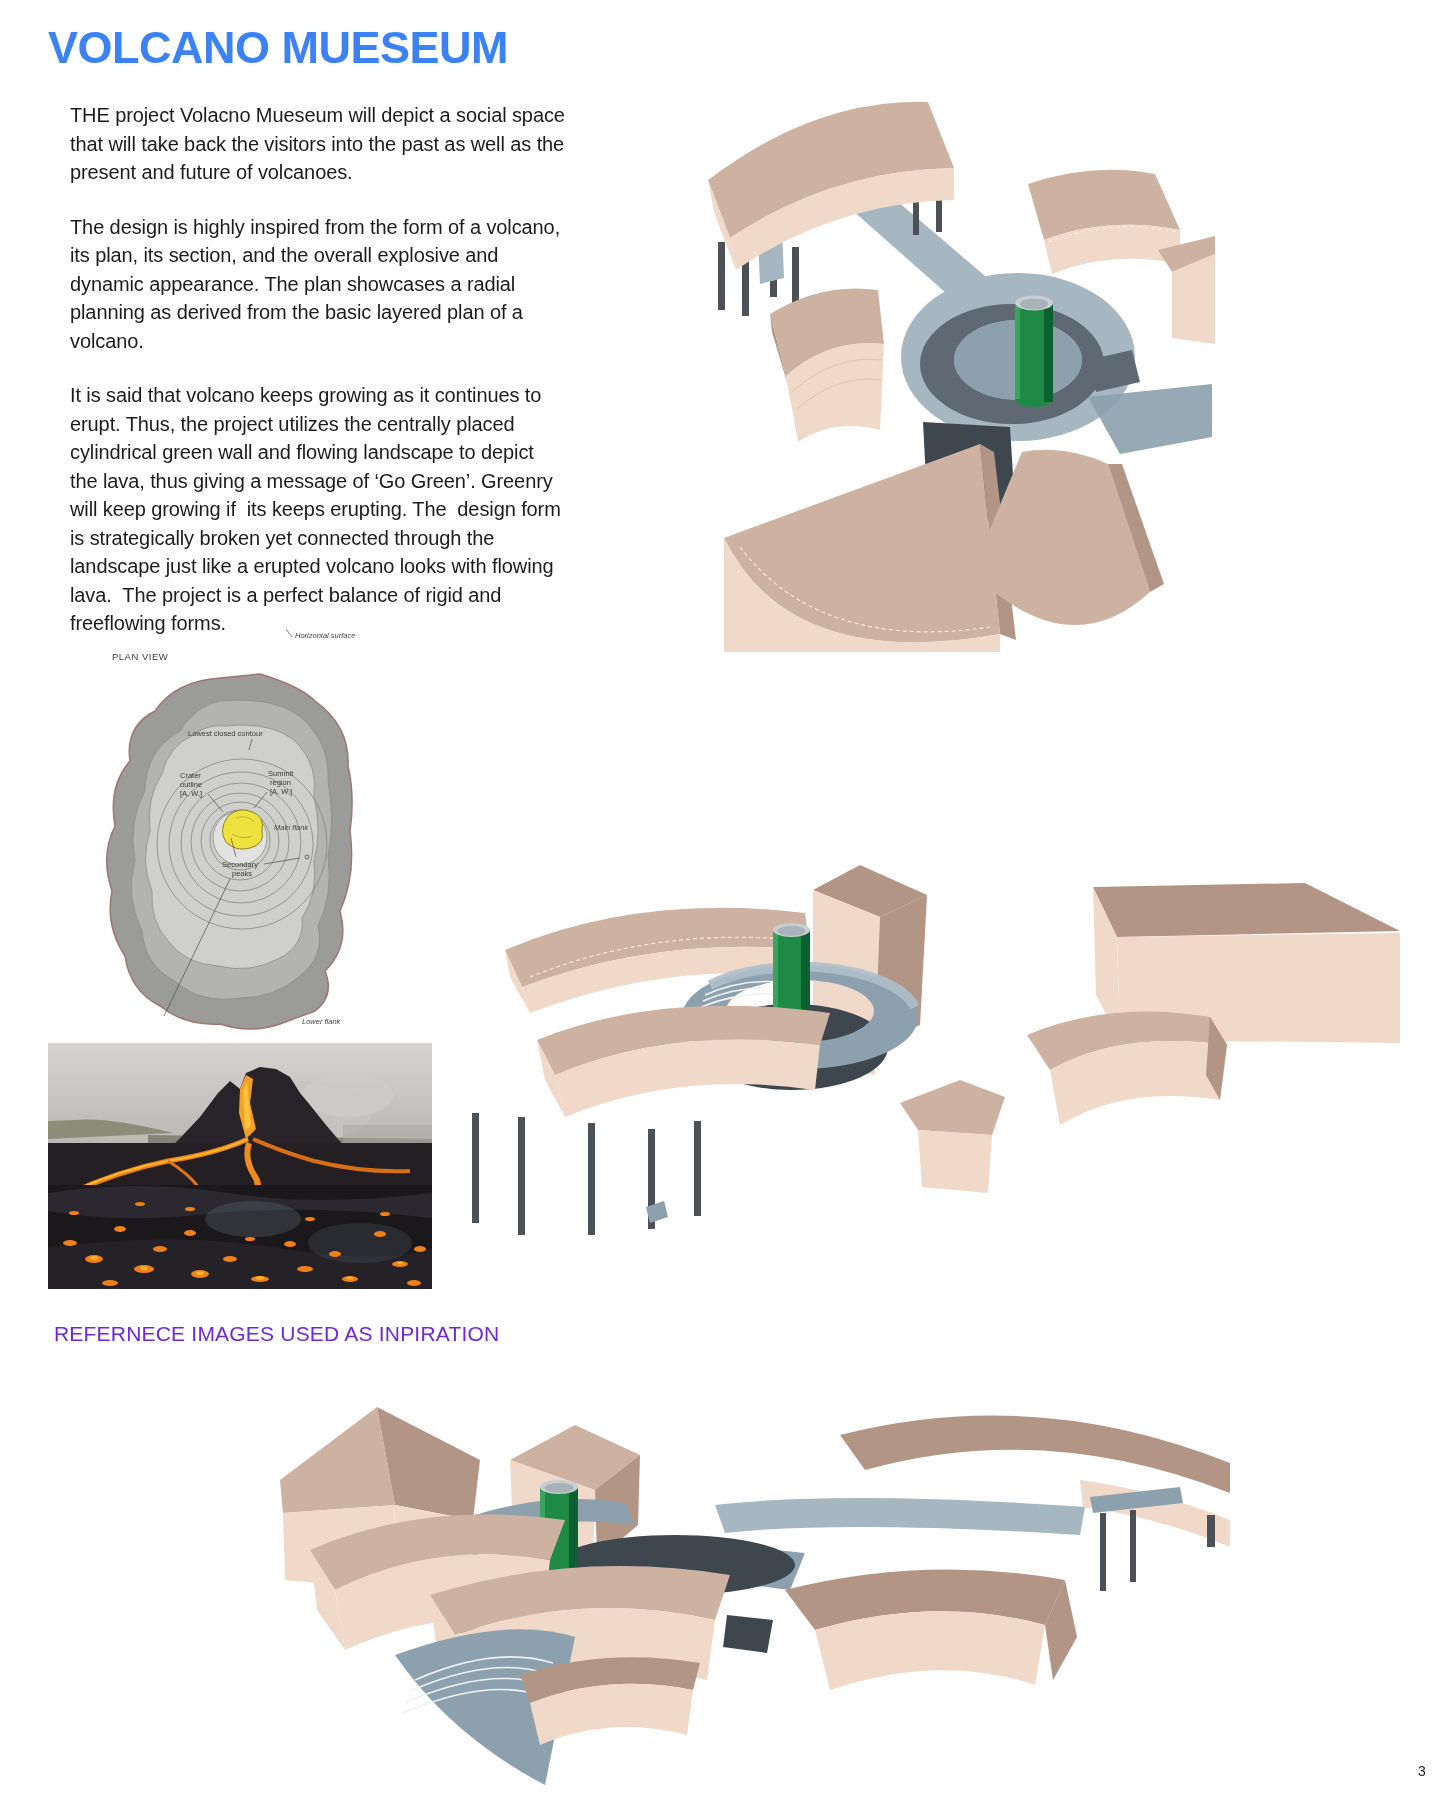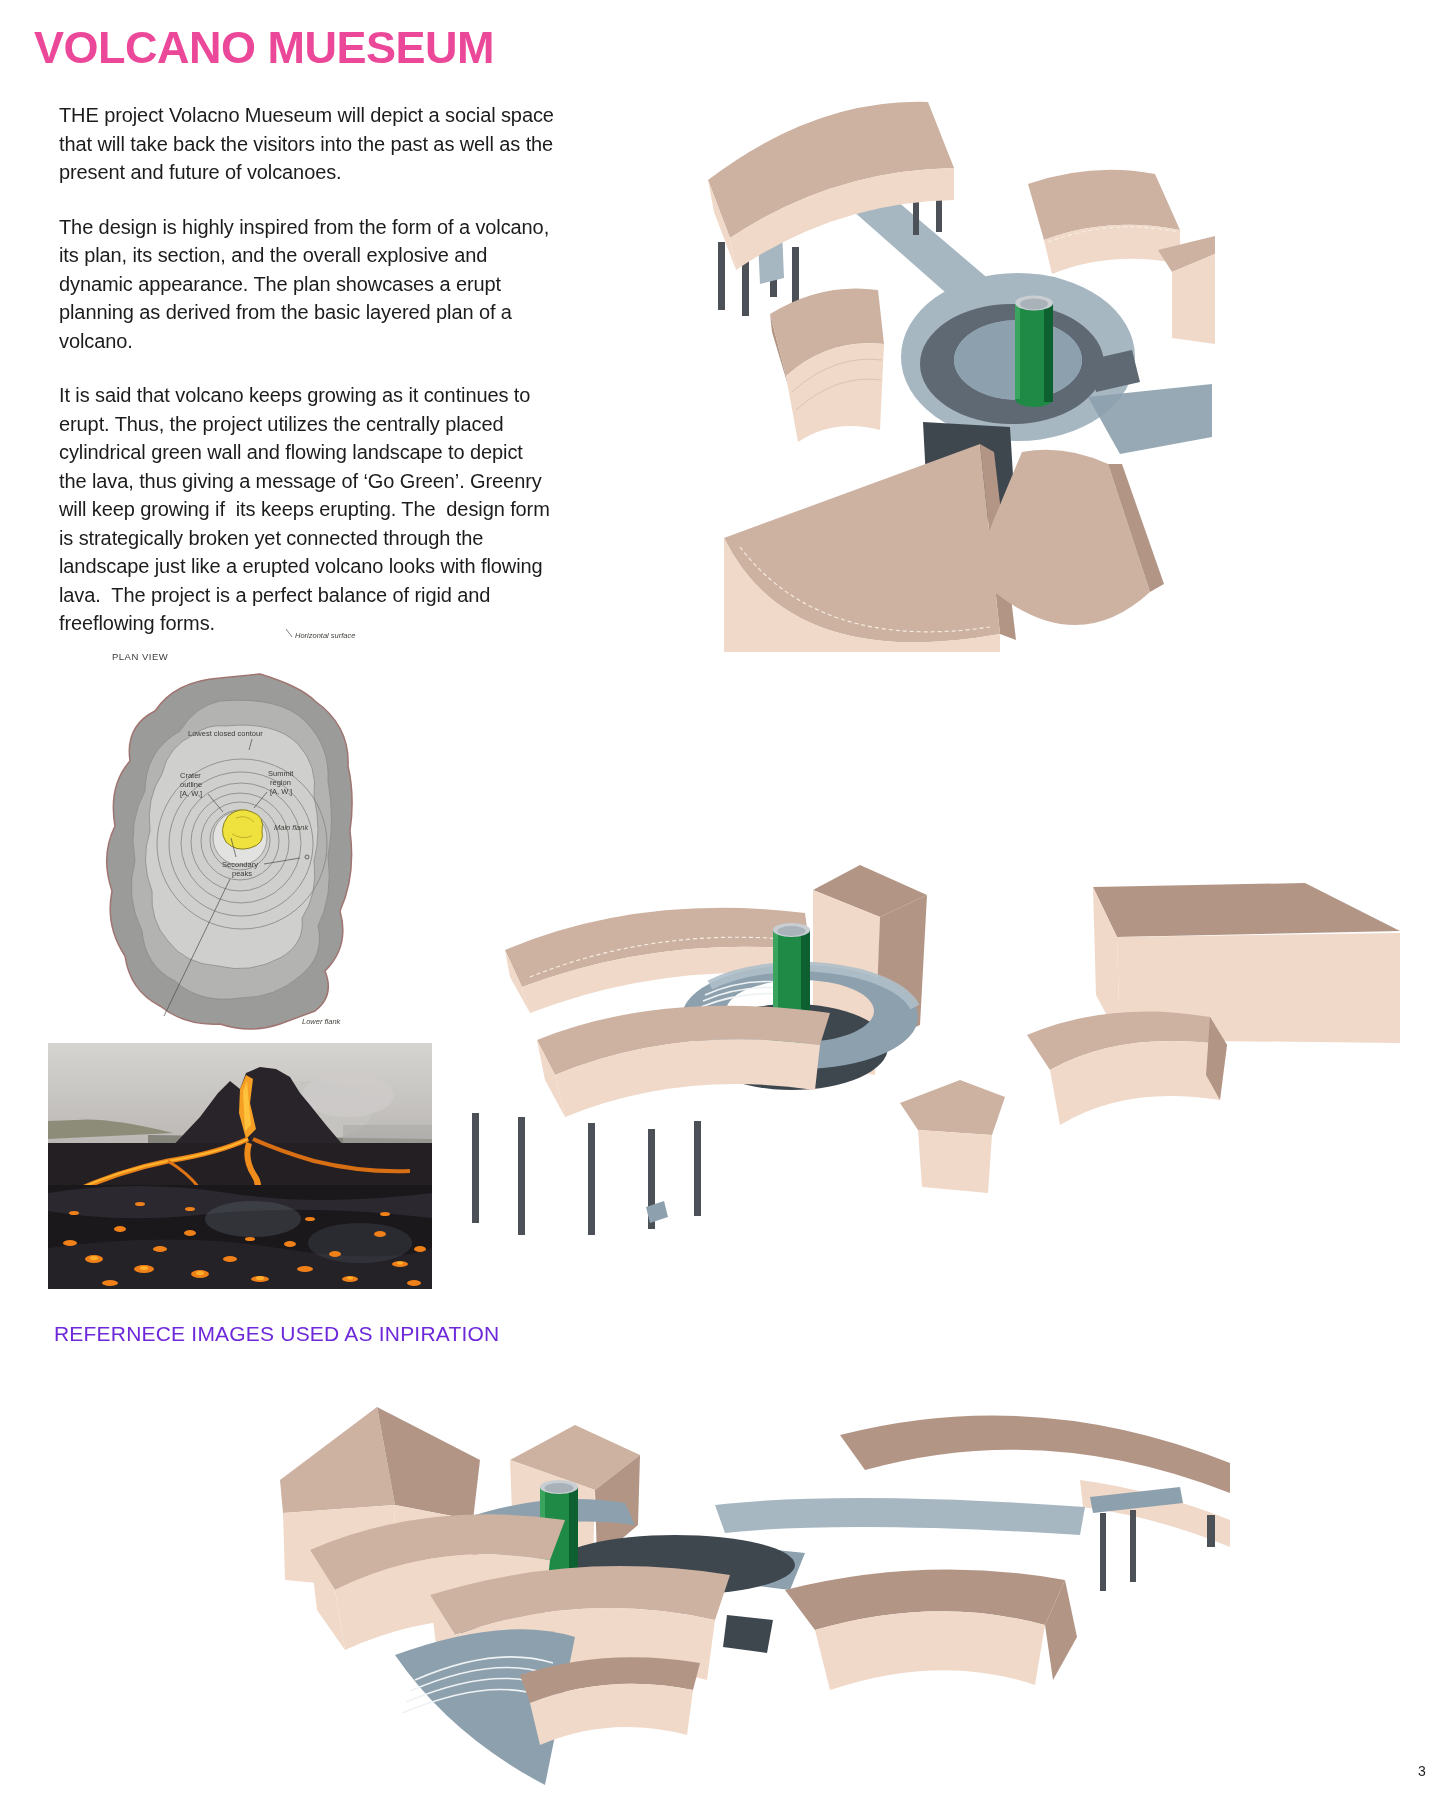--- a/index.html
+++ b/index.html
@@ -1,20 +1,20 @@
 <!DOCTYPE html>
 <html style="--block-top: #cdb1a1; --block-front: #f0d9c8; --block-side: #b29585; --plaza-light: #a6b7c2; --plaza-mid: #8da0ae; --plaza-dark: #5e6973; --ring-dark: #3f474e; --green-wall: #1f8a46; --green-dark: #0d6130; --green-light: #3aa35e; --column-gray: #4b5156; --cylinder-rim: #c9ced3; --crater-yellow: #f0e23e; --lava-orange: #f08018; --lava-bright: #ffb52d;"><head>
 <meta charset="utf-8">
 <style>
   html,body{margin:0;padding:0;background:#fff;}
   .page{position:relative;width:1440px;height:1800px;background:#fff;overflow:hidden;
         font-family:"Liberation Sans",sans-serif;color:#1a1a1a;}
-  .title{position:absolute;left:34px;top:22px;margin:0;font-size:45px;font-weight:600;
-         letter-spacing:-0.5px;color:#ec4899;}
-  .text-col{position:absolute;left:59px;top:101px;width:585px;}
+  .title{position:absolute;left:48px;top:22px;margin:0;font-size:45px;font-weight:600;
+         letter-spacing:-0.5px;color:#3b82f6;}
+  .text-col{position:absolute;left:70px;top:101px;width:585px;}
   .para{margin:0 0 26px 0;font-size:20px;line-height:28.5px;white-space:pre-wrap;
         color:#1c1c1c;letter-spacing:-0.1px;}
   .caption{position:absolute;left:54px;top:1322px;font-size:21px;letter-spacing:0.2px;color:#6d28d9;}
   .page-number{position:absolute;left:1418px;top:1763px;font-size:14px;color:#222;}
   .plan-diagram{position:absolute;left:100px;top:626px;}
   .photo{position:absolute;left:48px;top:1043px;}
   .render-top{position:absolute;left:620px;top:92px;}
   .render-middle{position:absolute;left:460px;top:745px;}
   .render-bottom{position:absolute;left:245px;top:1385px;}
   
@@ -44,21 +44,21 @@
 <div class="page">
 
   <h1 class="title">VOLCANO MUESEUM</h1>
 
   <div class="text-col">
     <p class="para">THE project Volacno Mueseum will depict a social space
 that will take back the visitors into the past as well as the
 present and future of volcanoes.</p>
     <p class="para">The design is highly inspired from the form of a volcano,
 its plan, its section, and the overall explosive and
-dynamic appearance. The plan showcases a erupt
+dynamic appearance. The plan showcases a radial
 planning as derived from the basic layered plan of a
 volcano.</p>
     <p class="para">It is said that volcano keeps growing as it continues to
 erupt. Thus, the project utilizes the centrally placed
 cylindrical green wall and flowing landscape to depict
 the lava, thus giving a message of ‘Go Green’. Greenry
 will keep growing if  its keeps erupting. The  design form
 is strategically broken yet connected through the
 landscape just like a erupted volcano looks with flowing
 lava.  The project is a perfect balance of rigid and

